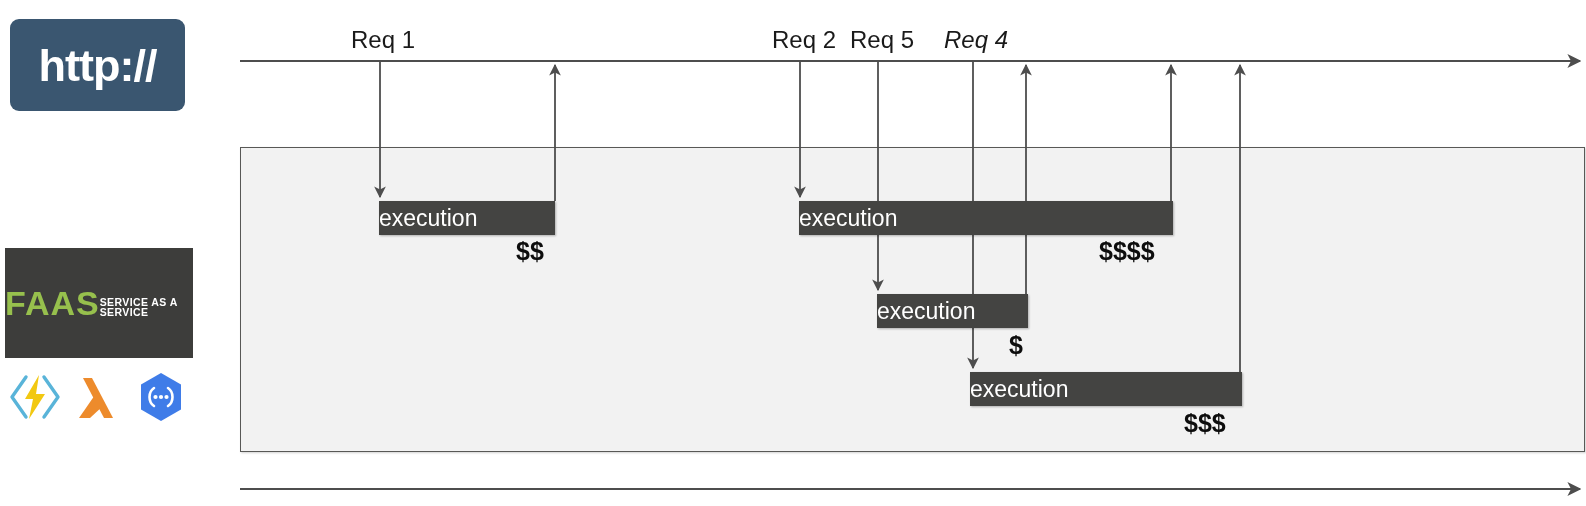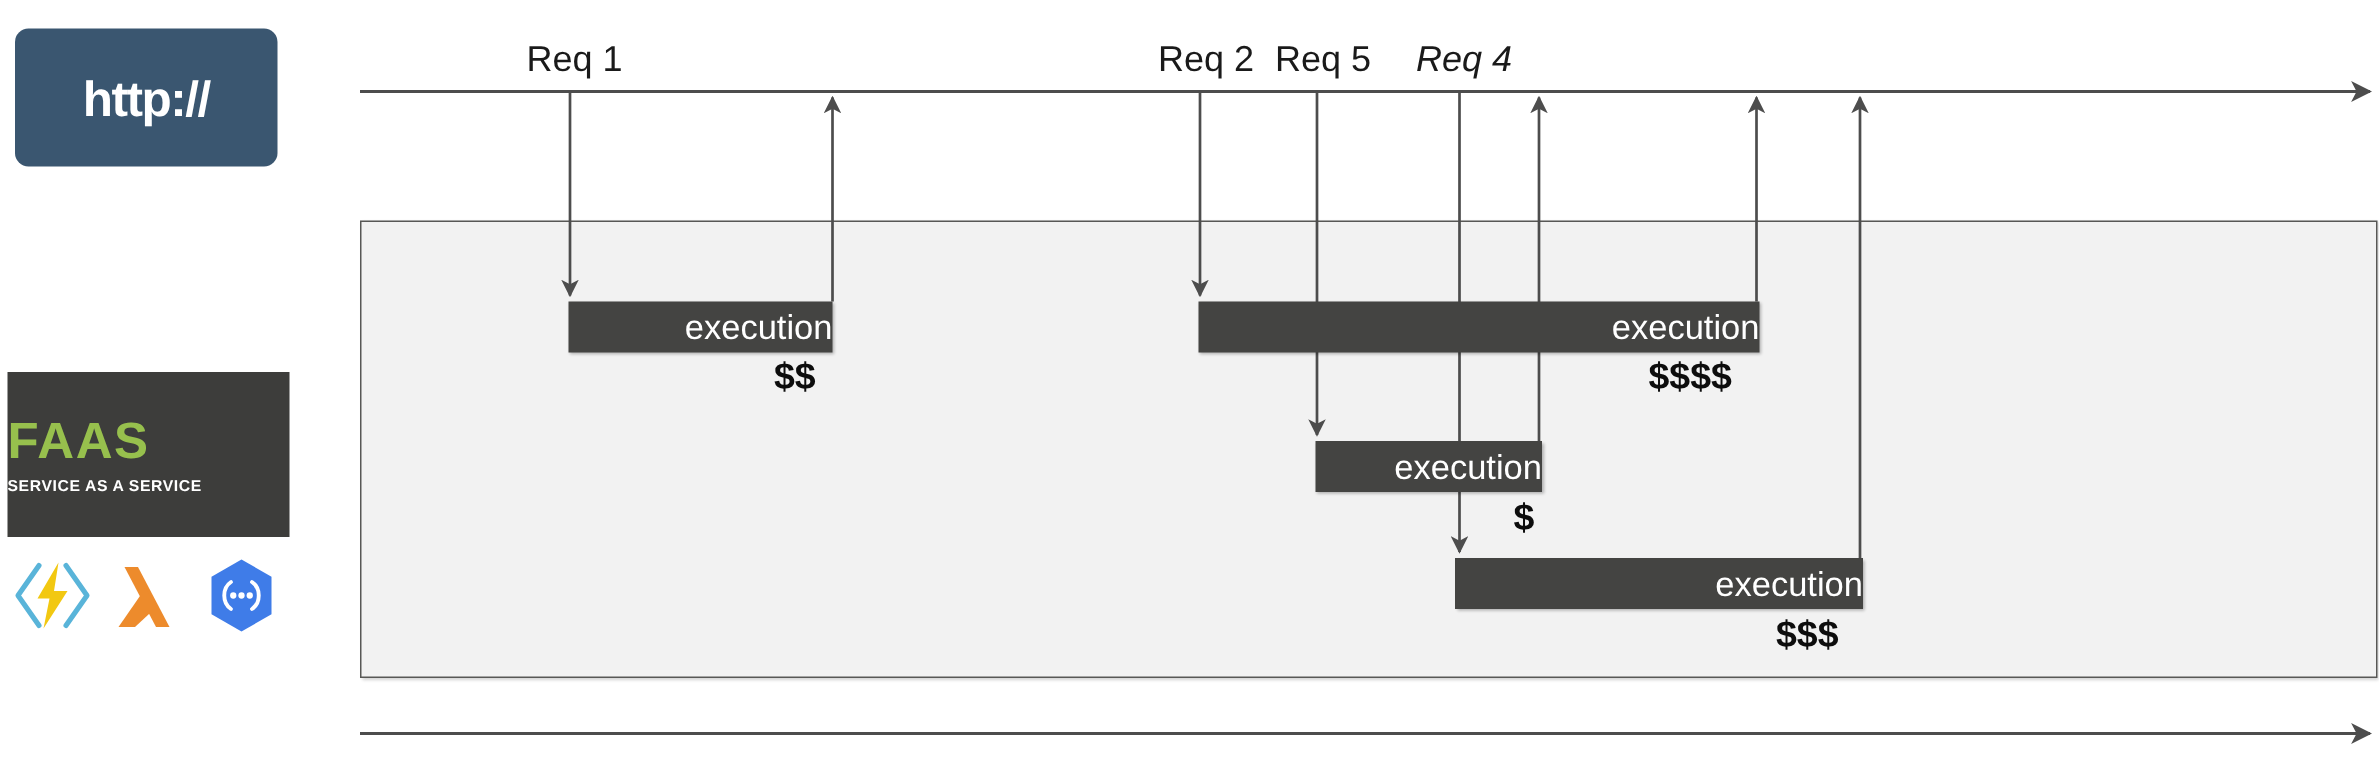--- a/index.html
+++ b/index.html
@@ -11,29 +11,29 @@
 
   
   #logo-column{position:absolute;left:0;top:0;width:210px;height:506px;}
 
   #http-logo{
     position:absolute;left:10px;top:19px;width:175px;height:92px;
     background:#3a5670;border-radius:9px;
     display:flex;align-items:center;justify-content:center;
   }
   #http-logo .txt{
-    color:#ffffff;font-size:33px;font-weight:bold;letter-spacing:-1px;
+    color:#ffffff;font-size:45px;font-weight:bold;letter-spacing:-1px;
     font-family:"Liberation Sans","DejaVu Sans",sans-serif;
     line-height:1;
   }
 
   #faas-logo{
     position:absolute;left:5px;top:248px;width:188px;height:110px;
-    background:#3d3d3b;display:flex;flex-direction:column;
-    align-items:flex-start;justify-content:center;
+    background:#3d3d3b;display:flex;
+    align-items:center;justify-content:center;
   }
   #faas-logo .faas-main{
     color:#97c04d;font-size:34px;font-weight:bold;letter-spacing:1px;line-height:1;
   }
   #faas-logo .faas-sub{
     color:#ffffff;font-size:10.5px;font-weight:bold;letter-spacing:0.4px;
     margin-top:8px;line-height:1;
   }
 
   #cloud-icons{
@@ -45,21 +45,21 @@
   
   #diagram{position:absolute;left:18px;top:0;width:1586px;height:506px;}
 
   .req-label{
     position:absolute;font-size:24px;color:#1a1a1a;white-space:nowrap;
     line-height:1;
   }
 
   .exec-bar{
     position:absolute;height:34px;background:#444442;
-    display:flex;align-items:center;justify-content:flex-end;
+    display:flex;align-items:center;justify-content:flex-start;
     box-shadow:1px 1px 2px rgba(0,0,0,0.28);
   }
   .exec-bar .lbl{
     color:#ffffff;font-size:23px;line-height:1;white-space:nowrap;
   }
 
   .cost-label{
     position:absolute;font-size:25px;font-weight:bold;color:#0d0d0d;
     white-space:nowrap;line-height:1;
   }

